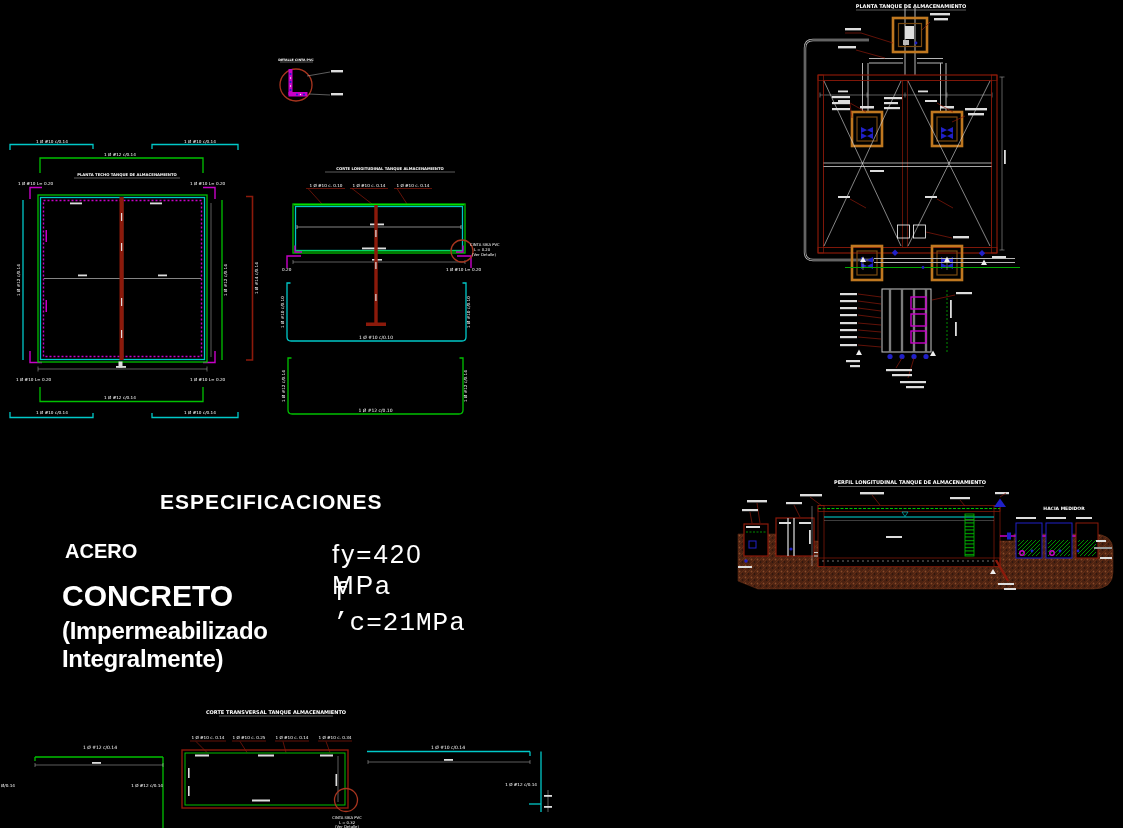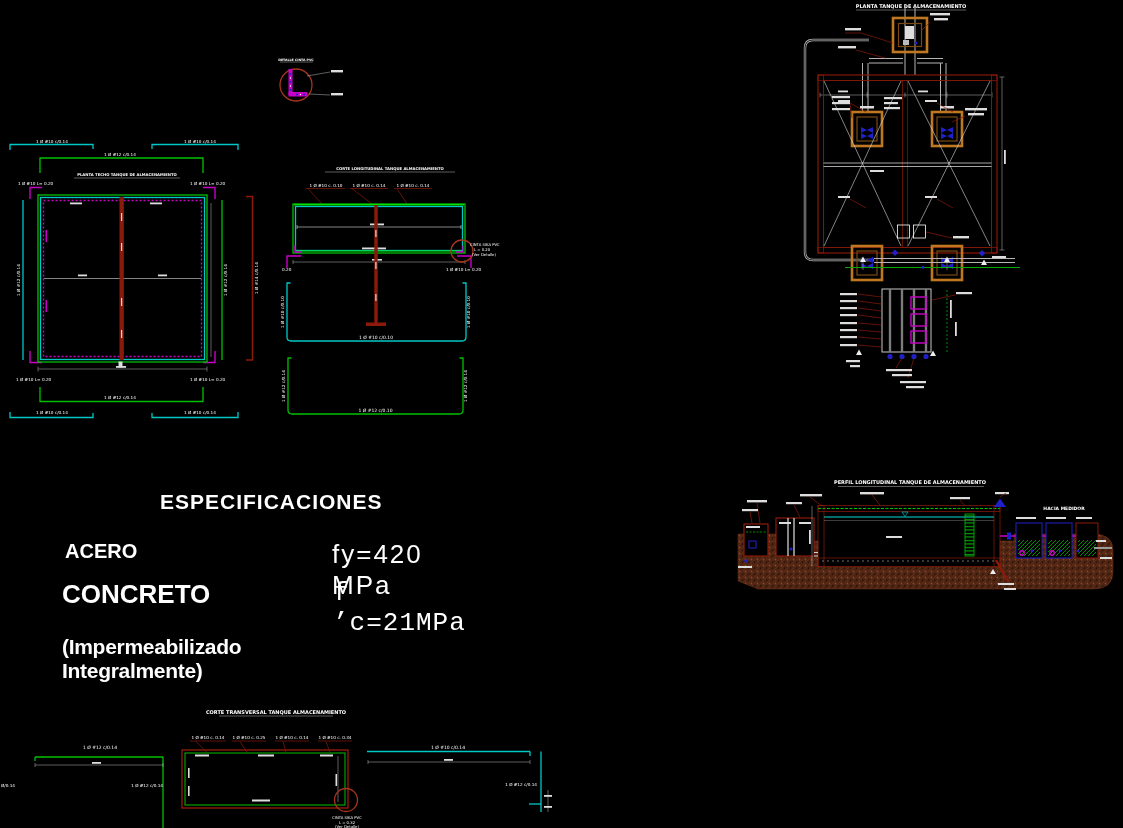--- a/index.html
+++ b/index.html
@@ -28,23 +28,23 @@
   .spk{stroke:#000;stroke-width:0.9;fill:none;}
   .fb{fill:#2020c8;}
   .fr{fill:#8c1a0b;}
   .dash{fill:#ddd;}
   .mdash{fill:#c800c8;}
   
   .specs{position:absolute;left:0;top:0;color:#fff;}
   .sp-title{position:absolute;left:160px;top:490px;font-size:21px;font-weight:bold;letter-spacing:1px;}
   .sp-l1{position:absolute;left:65px;top:540px;font-size:20px;font-weight:bold;}
   .sp-v1{position:absolute;left:332px;top:539px;font-size:26px;font-family:Liberation Sans, sans-serif;letter-spacing:2px;font-weight:normal;}
-  .sp-l2{position:absolute;left:62px;top:579px;font-size:26px;font-weight:bold;}
+  .sp-l2{position:absolute;left:62px;top:579px;font-size:30px;font-weight:bold;}
   .sp-v2{position:absolute;left:333px;top:578px;font-size:26px;font-family:Liberation Mono, monospace;letter-spacing:1px;font-weight:normal;}
-  .sp-note{position:absolute;left:62px;top:617px;font-size:21px;font-weight:bold;letter-spacing:-0.3px;margin-top:18px;}
+  .sp-note{position:absolute;left:62px;top:617px;font-size:24px;font-weight:bold;letter-spacing:-0.3px;}
 </style>
 </head>
 <body>
 
 <svg style="left:0;top:138px" width="270" height="296" viewBox="0 138 270 296">
   <g>
     <path class="sc" d="M10,150 V144.5 H93 V149"></path>
     <path class="sc" d="M152,149 V144.5 H238 V150"></path>
     <text class="t4" x="52" y="142.5" text-anchor="middle">1 Ø #10 c/0.14</text>
     <text class="t4" x="200" y="142.5" text-anchor="middle">1 Ø #10 c/0.14</text>

